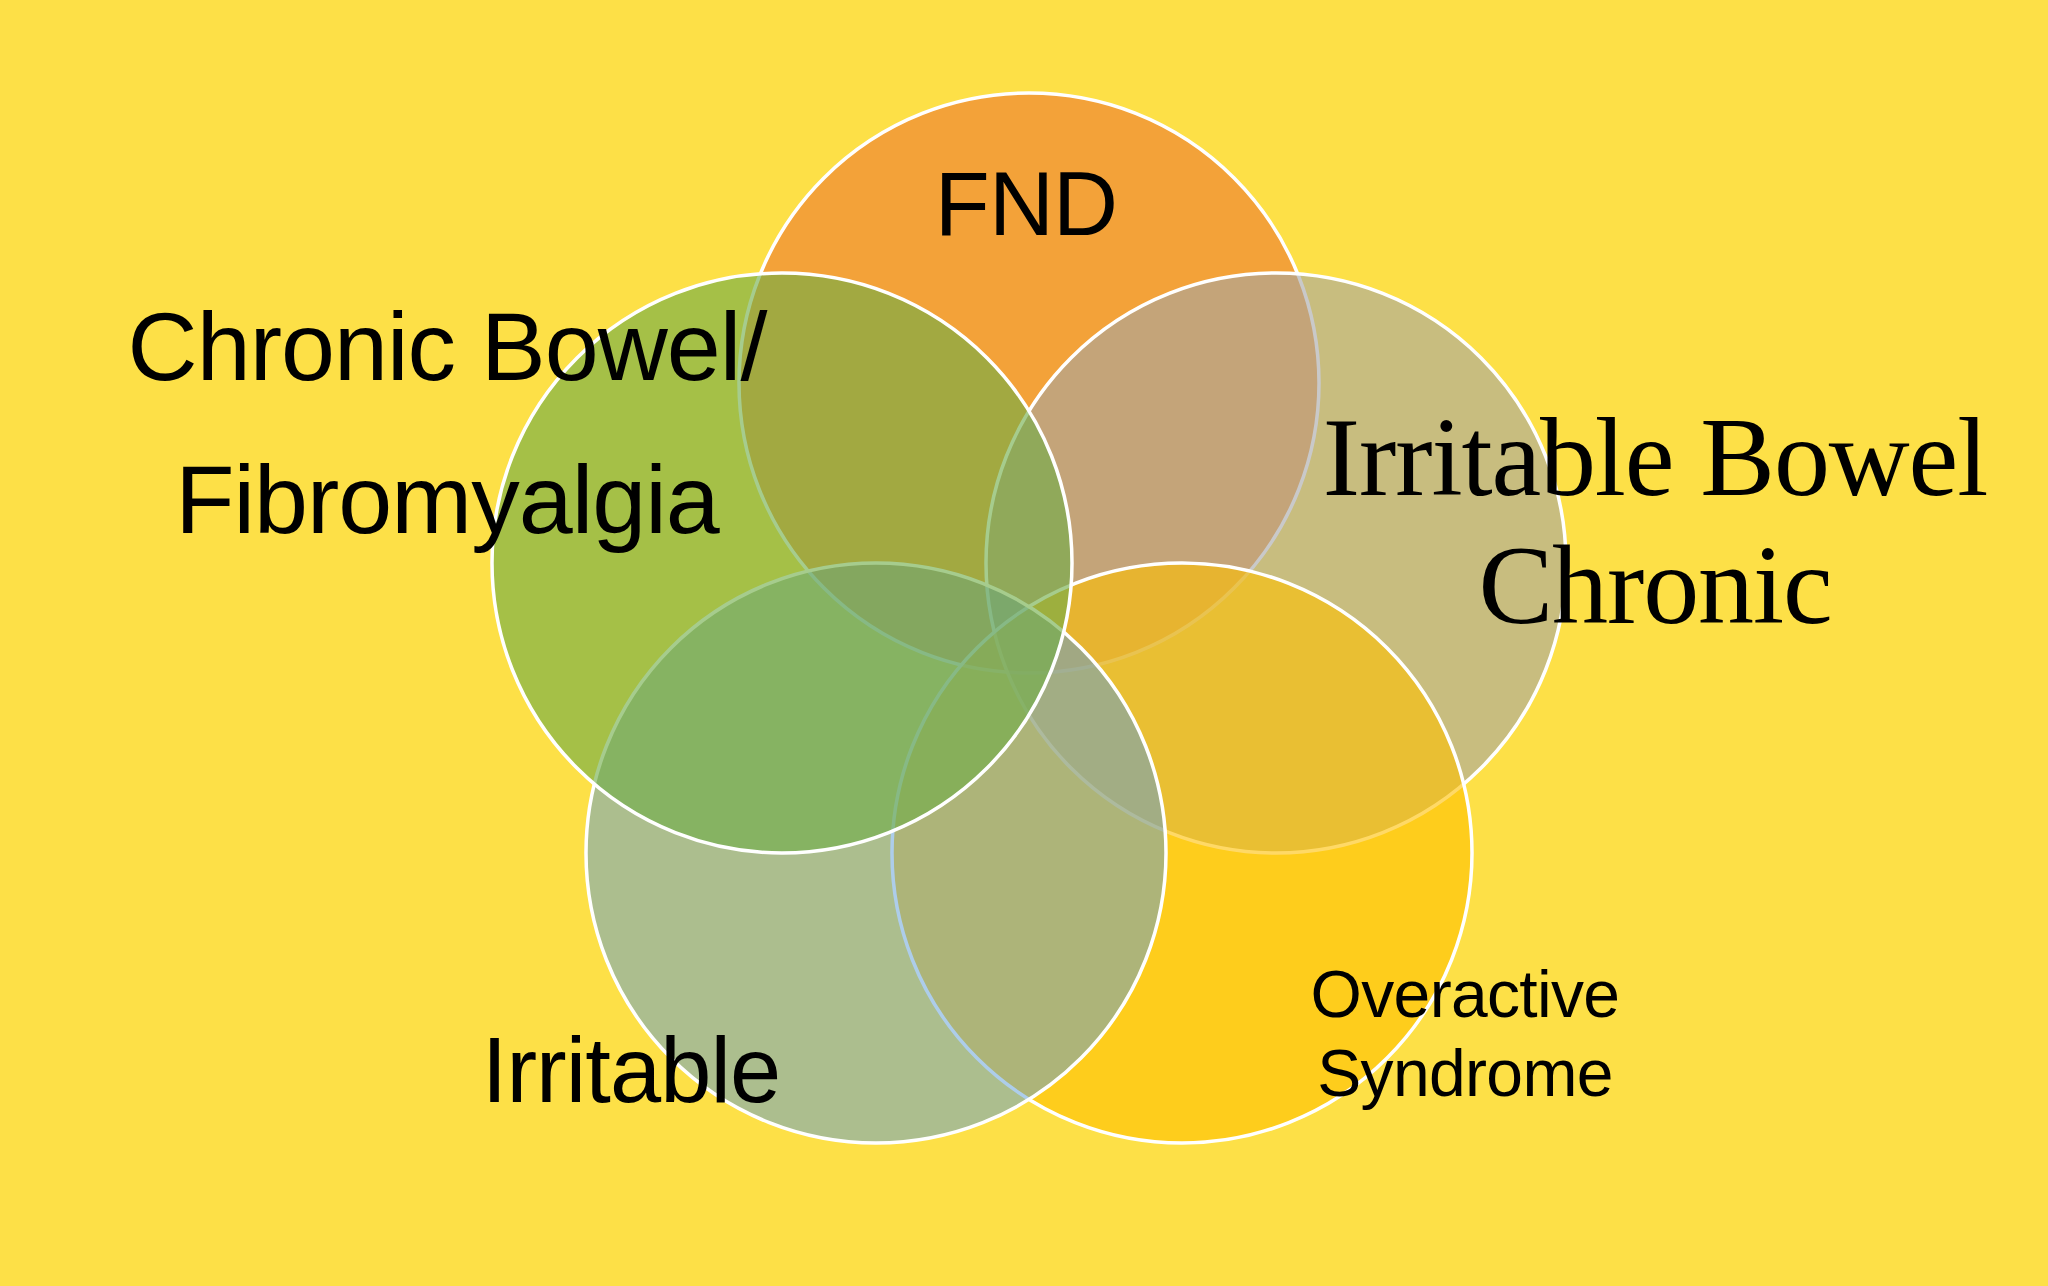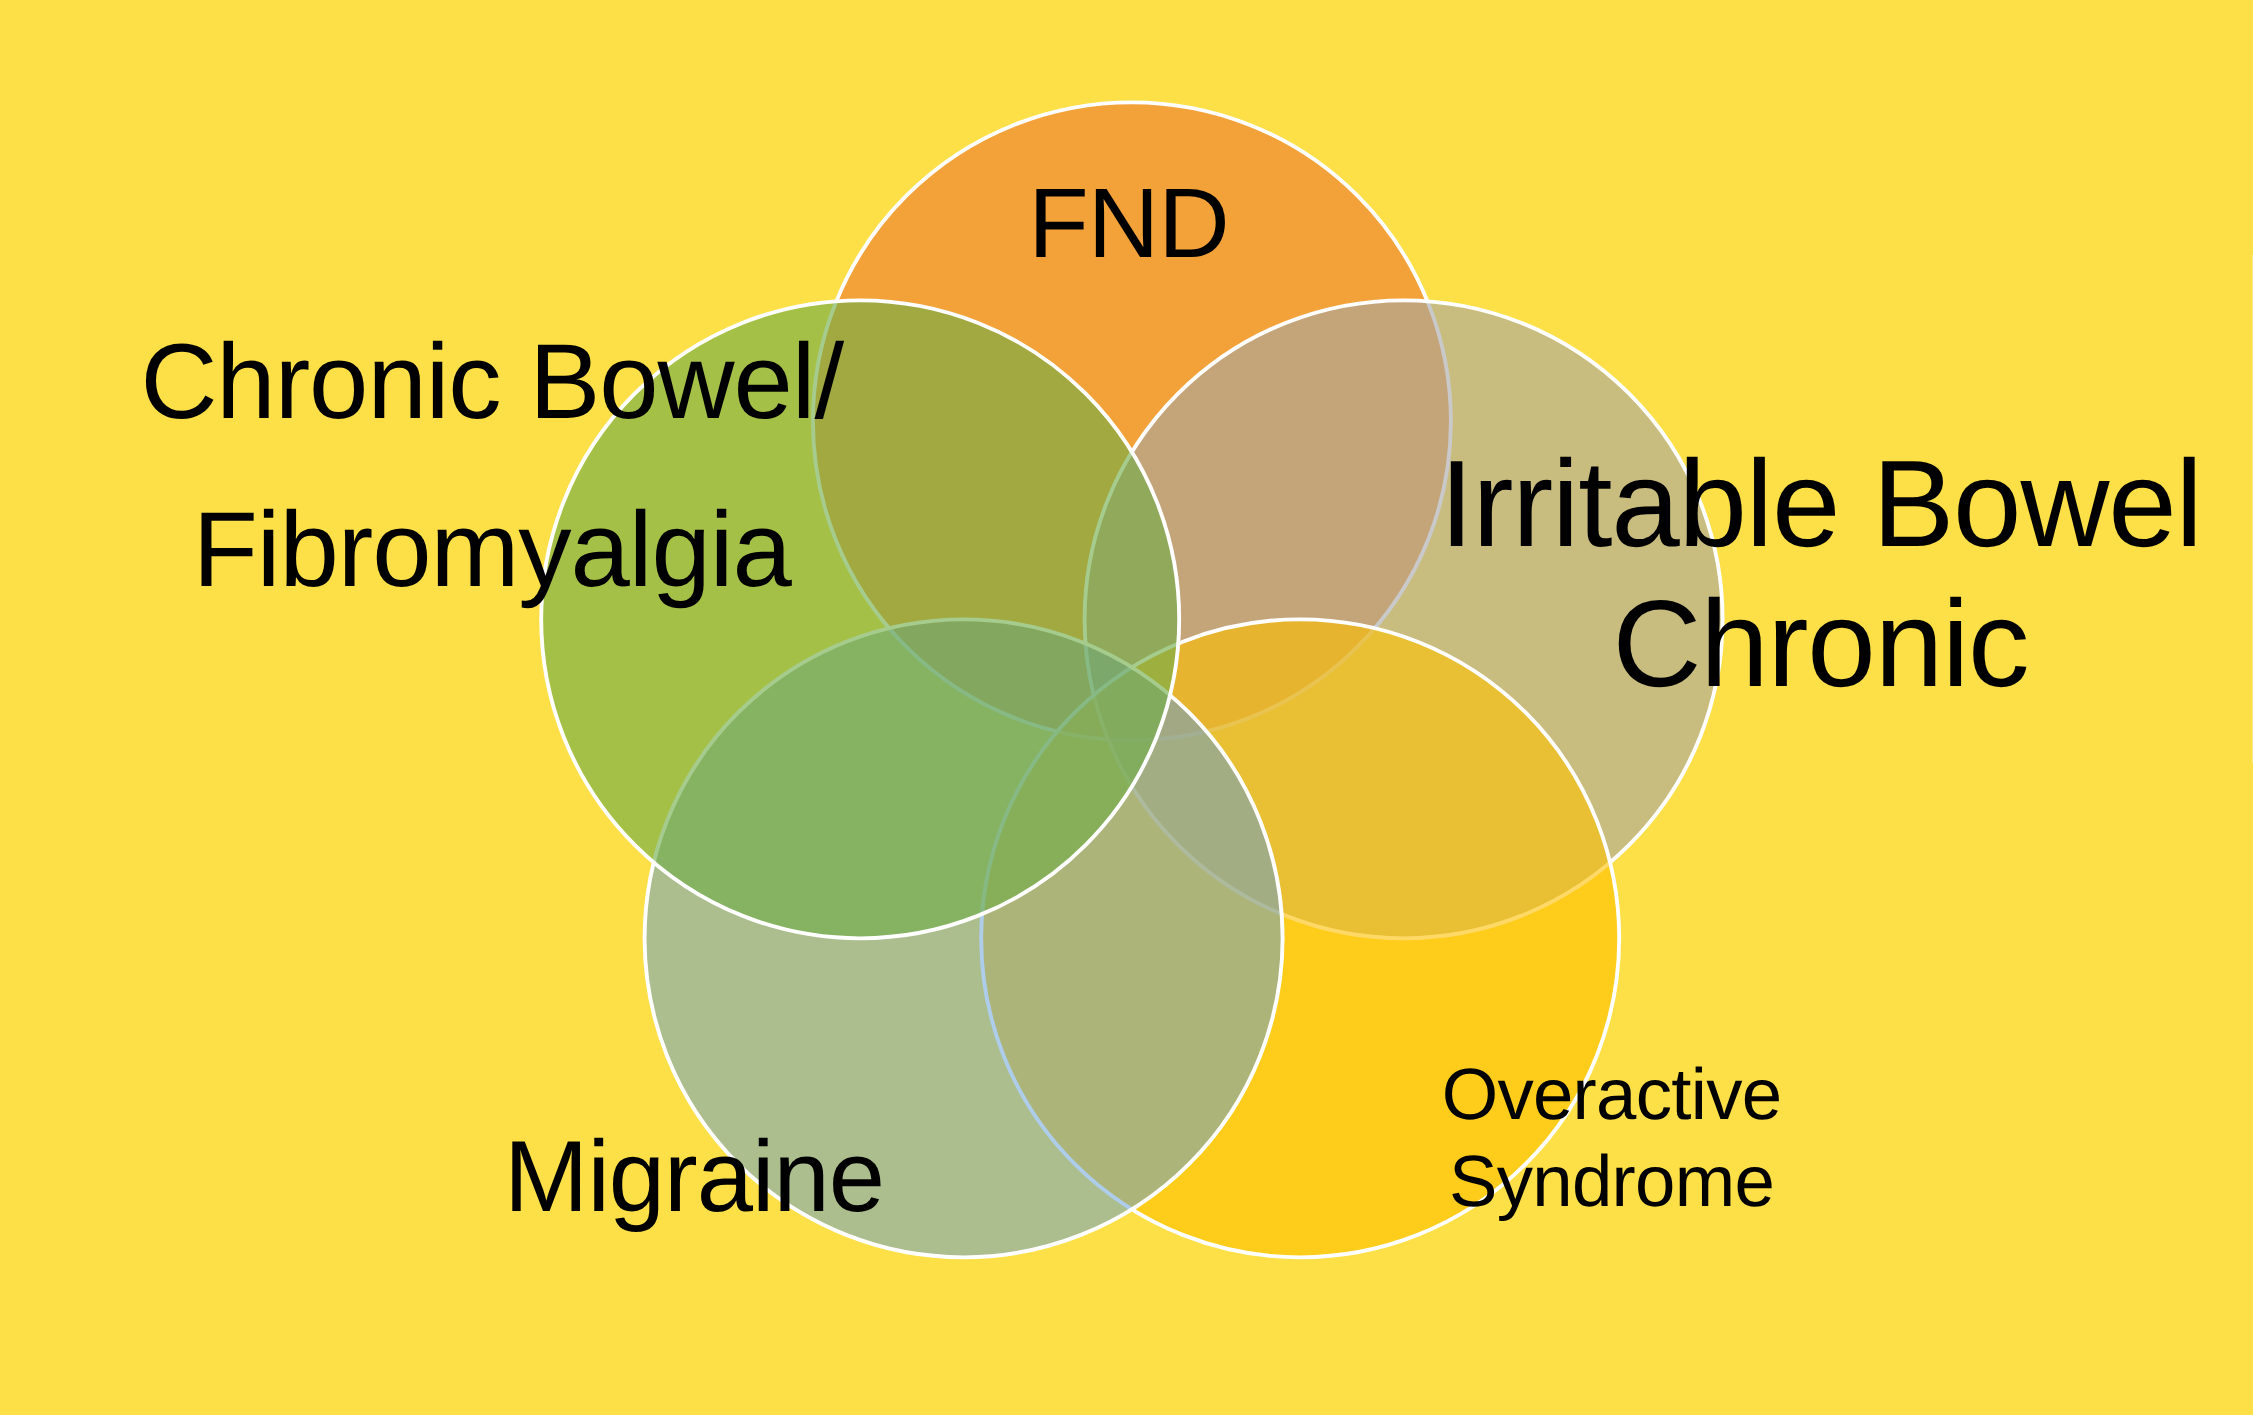--- a/index.html
+++ b/index.html
@@ -33,28 +33,28 @@
   <svg class="venn-svg" viewBox="0 0 2048 1286" xmlns="http://www.w3.org/2000/svg">
       <circle cx="1029" cy="383" r="290" fill="#ED7D31" fill-opacity="0.62" stroke="#ffffff" stroke-width="3.5"></circle>
       <circle cx="1276" cy="563" r="290" fill="#A5A5A5" fill-opacity="0.6" stroke="#ffffff" stroke-width="3.5"></circle>
       <circle cx="1182" cy="853" r="290" fill="#FFC000" fill-opacity="0.6" stroke="#ffffff" stroke-width="3.5"></circle>
       <circle cx="876" cy="853" r="290" fill="#5B9BD5" fill-opacity="0.5" stroke="#ffffff" stroke-width="3.5"></circle>
       <circle cx="782" cy="563" r="290" fill="#70AD47" fill-opacity="0.62" stroke="#ffffff" stroke-width="3.5"></circle>
     </svg>
 <div class="label" style="left: 1026px; top: 150px; font-size: 90px; line-height: 1.2; color: rgb(0, 0, 0);">
       <div>FND</div>
     </div>
-    <div class="label" style="left: 1655px; top: 394px; font-size: 112px; line-height: 1.14; color: rgb(0, 0, 0);">
+    <div class="label" style="left: 1655px; top: 394px; font-size: 112px; line-height: 1.14; color: rgb(0, 0, 0); font-family: Liberation Serif, serif;">
       <div>Irritable Bowel</div>
       <div>Chronic</div>
     </div>
     <div class="label" style="left: 1465px; top: 955px; font-size: 66px; line-height: 1.2; color: rgb(0, 0, 0);">
       <div>Overactive</div>
       <div>Syndrome</div>
     </div>
     <div class="label" style="left: 631px; top: 1015px; font-size: 92px; line-height: 1.2; color: rgb(0, 0, 0);">
-      <div>Migraine</div>
+      <div>Irritable</div>
     </div>
     <div class="label" style="left: 447px; top: 270px; font-size: 97px; line-height: 1.58; color: rgb(0, 0, 0);">
       <div>Chronic Bowel/</div>
       <div>Fibromyalgia</div>
     </div>
   </div>
 
 </body></html>

